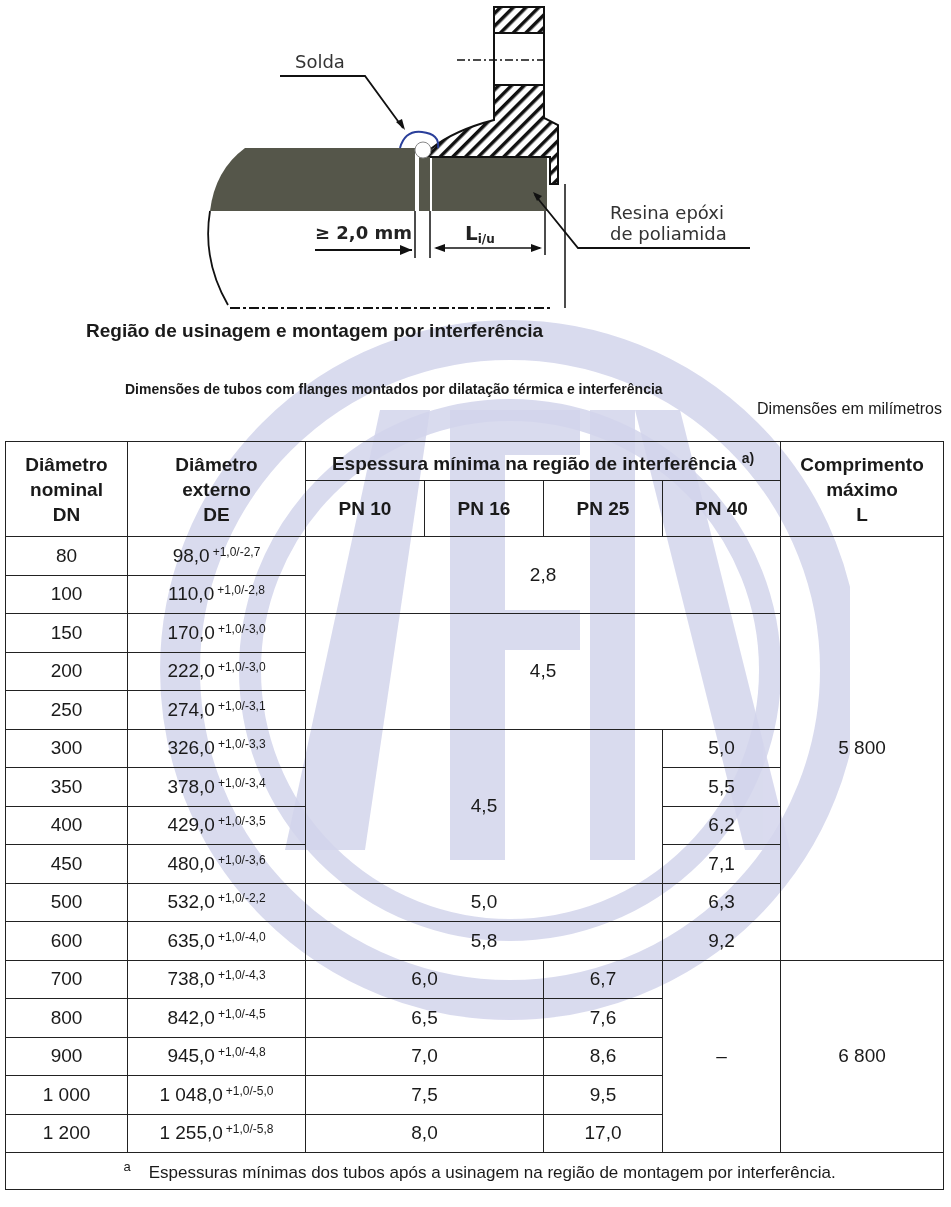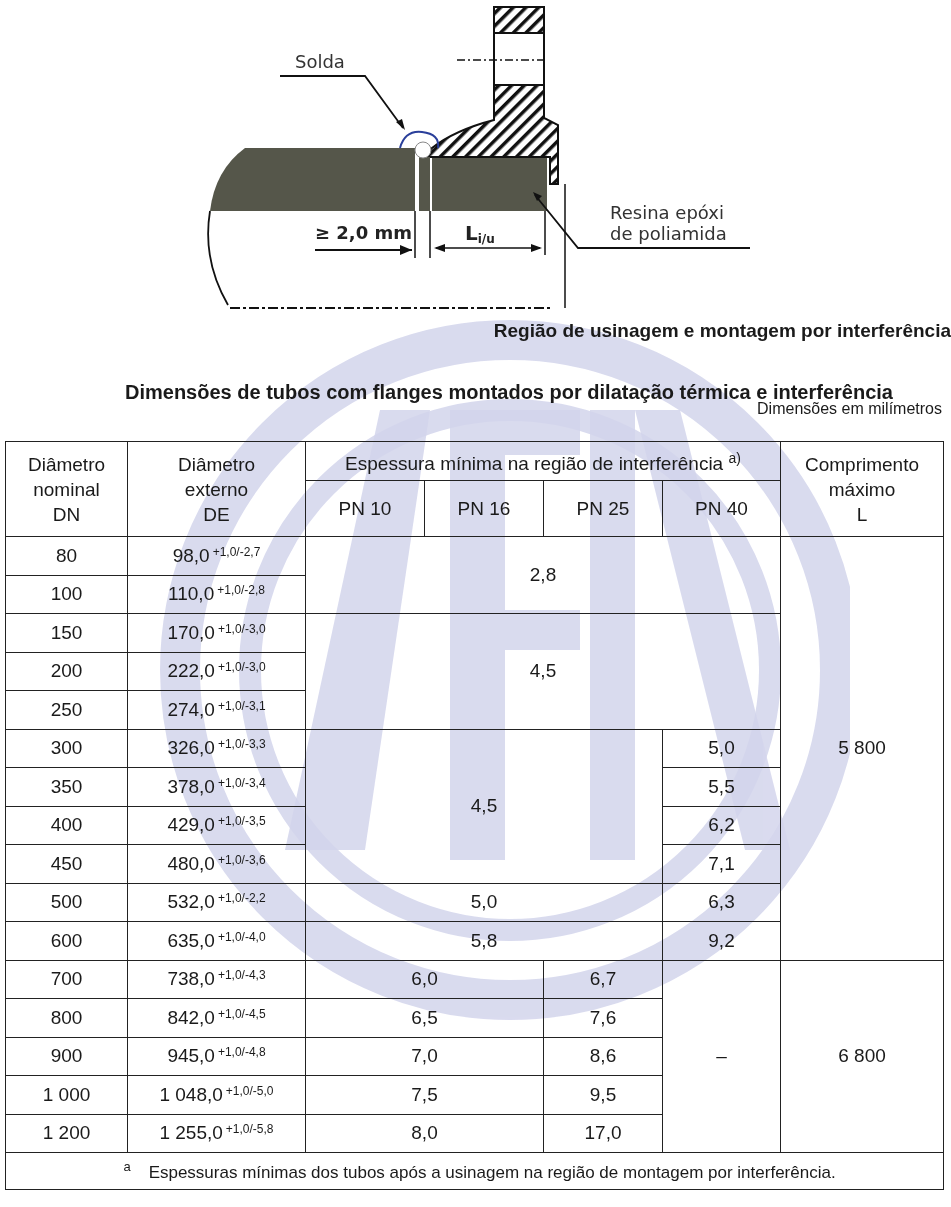--- a/index.html
+++ b/index.html
@@ -1,25 +1,25 @@
 <!DOCTYPE html>
 <html><head>
 <meta charset="utf-8">
 <style>
   html, body { margin:0; padding:0; background:#ffffff; }
   body { width:951px; height:1207px; position:relative; overflow:hidden; font-family:"Liberation Sans", sans-serif; color:#1a1a1a; }
   .watermark { position:absolute; left:150px; top:290px; width:700px; height:760px; z-index:0; pointer-events:none; }
   .drawing { position:absolute; left:200px; top:0; width:560px; height:320px; z-index:1; }
-  .fig-caption { position:absolute; left:0; top:320px; width:951px; text-align:right; font-weight:bold; font-size:19px; z-index:2; }
+  .fig-caption { position:absolute; left:0; top:320px; width:951px; text-align:left; font-weight:bold; font-size:19px; z-index:2; }
   .fig-caption span.lead { display:inline-block; width:86px; }
-  .tbl-title { position:absolute; left:125px; top:381px; font-weight:bold; font-size:20px; z-index:2; white-space:nowrap; }
+  .tbl-title { position:absolute; left:125px; top:381px; font-weight:bold; font-size:14px; z-index:2; white-space:nowrap; }
   .tbl-units { position:absolute; right:9px; top:400px; font-size:16px; z-index:2; }
   table.spec { position:absolute; left:5px; top:441px; width:938px; border-collapse:collapse; z-index:2; table-layout:fixed; }
   table.spec td, table.spec th { border:1.5px solid #222; text-align:center; vertical-align:middle; font-size:19px; padding:0; }
-  table.spec th { font-weight:normal; background:transparent; line-height:25px;text-align:center; }
+  table.spec th { font-weight:bold; background:transparent; line-height:25px;text-align:center; }
   table.spec td { height:37.5px; }
   sup.tol { font-size:12px; vertical-align:6px; margin-left:3px; }
   td.foot { text-align:left; font-size:17px !important; padding-left:10px !important; height:36px !important; }
   td.foot sup { font-size:13px; vertical-align:7px; margin-right:18px; }
 </style>
 </head>
 <body>
 
 <svg class="watermark" viewBox="0 0 700 760">
   <g fill="none" stroke="#d3d5ec" stroke-width="40" opacity="0.85">

